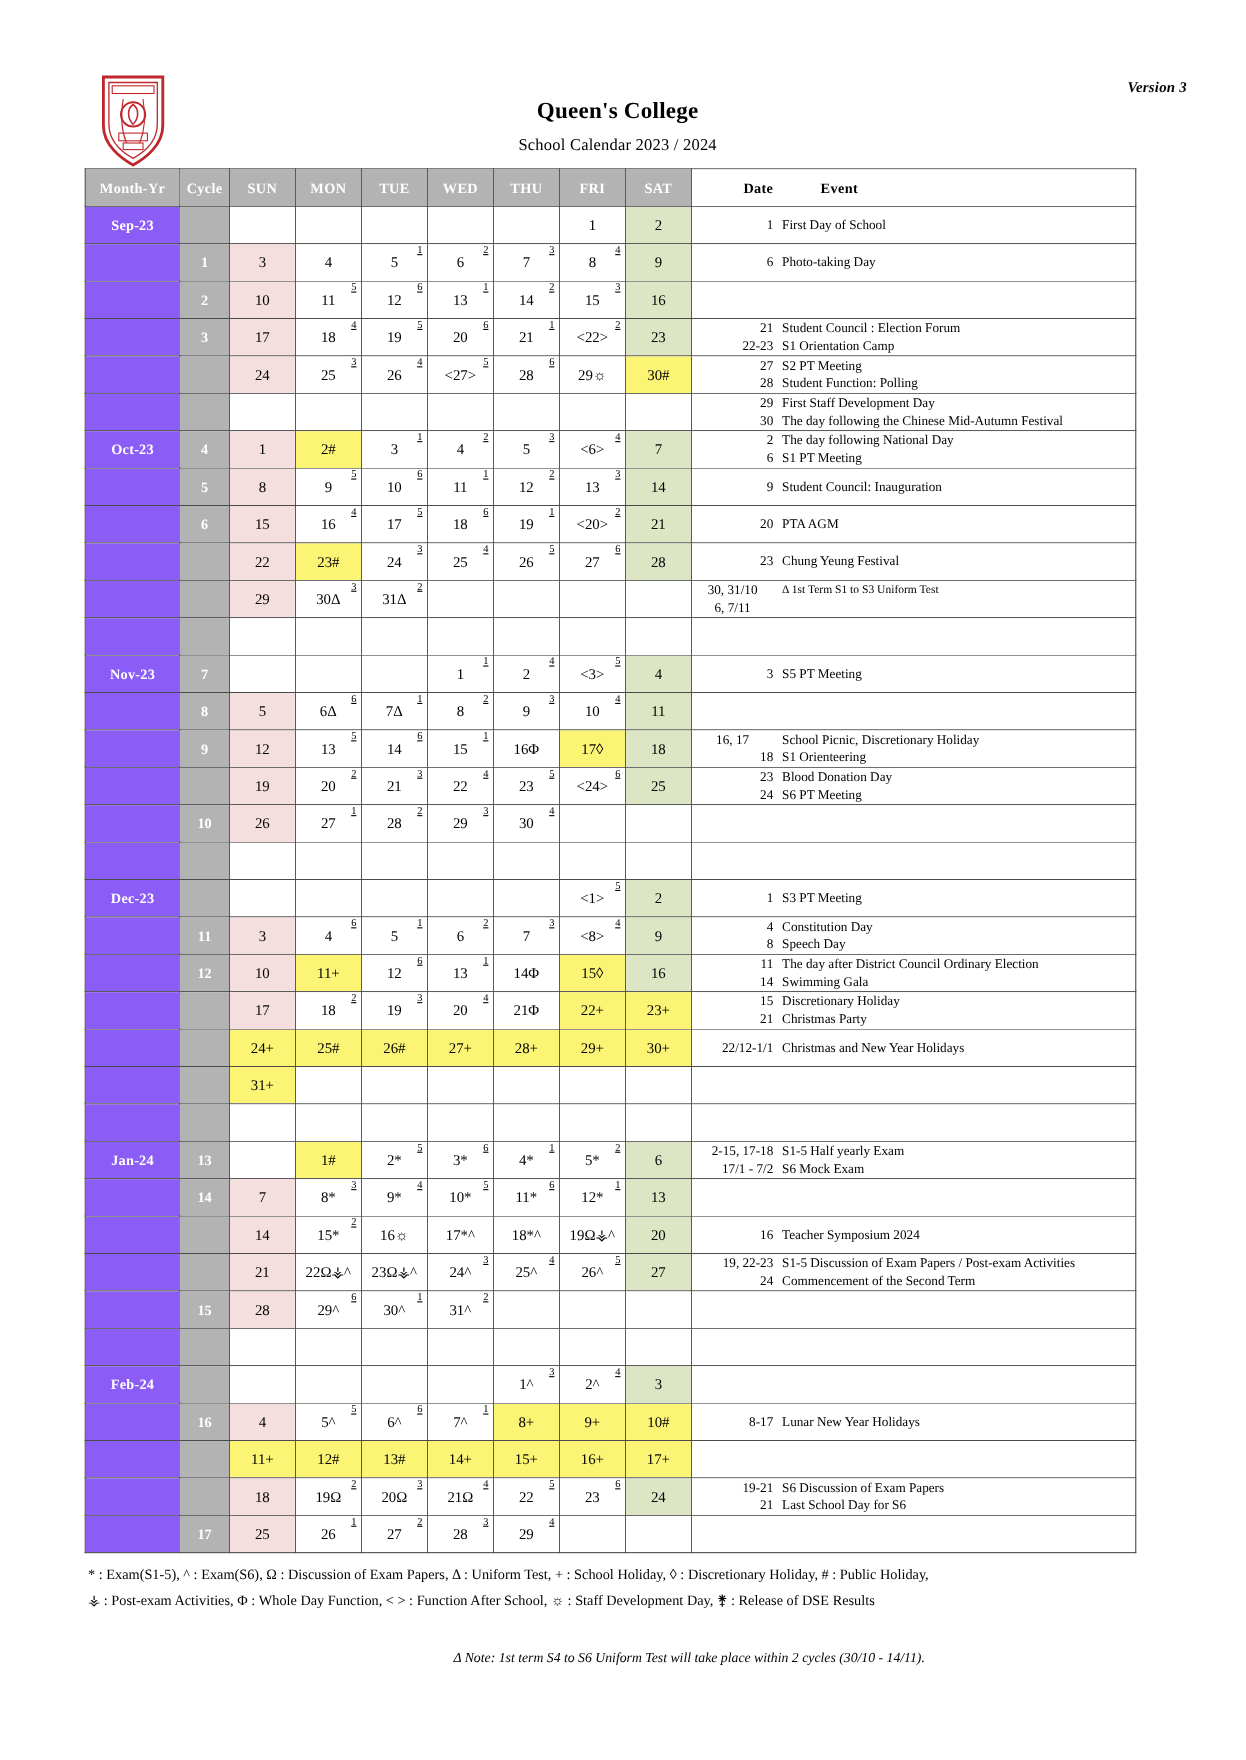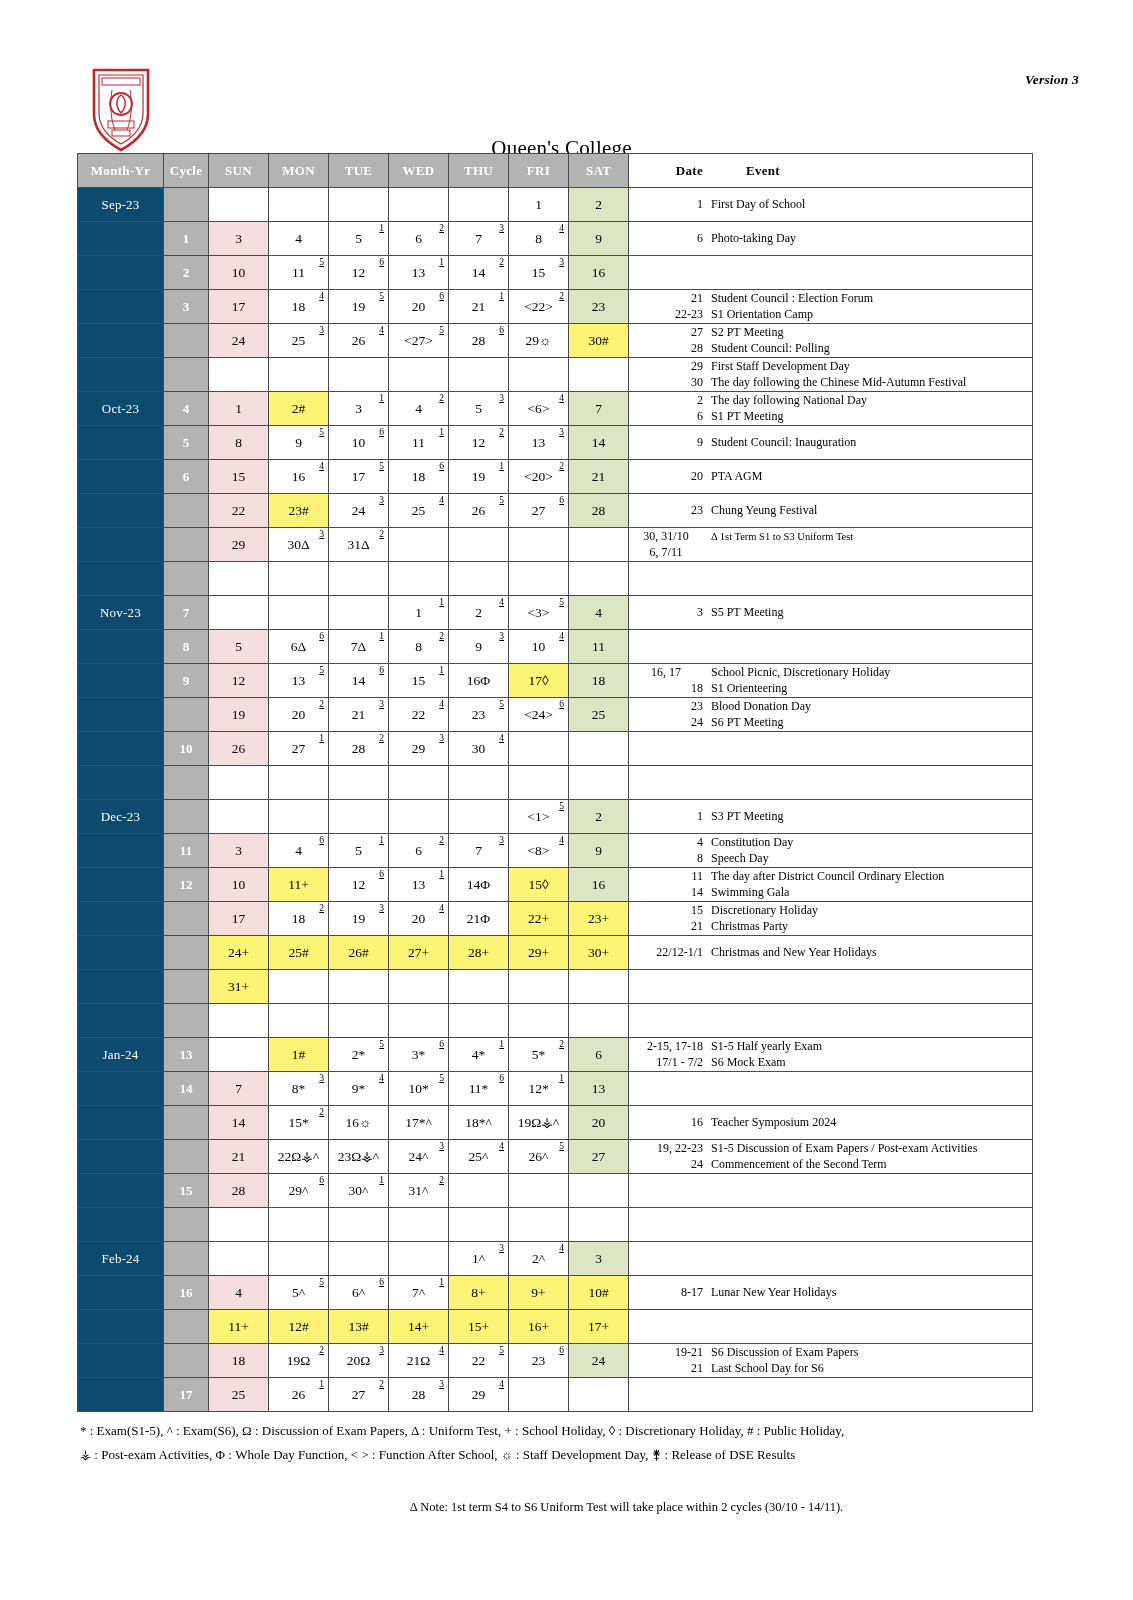--- a/index.html
+++ b/index.html
@@ -13,21 +13,21 @@
   .page{position:relative;width:1123px;height:1600px;box-sizing:border-box;}
 
   
   .version{
     position:absolute;top:72px;right:44px;
     font-style:italic;font-weight:bold;font-size:13.5px;
     letter-spacing:.2px;
   }
   .crest{position:absolute;left:90px;top:66px;width:62px;height:86px;}
   .titles{position:absolute;left:0;right:0;top:88px;text-align:center;}
-  .school-name{font-size:21px;font-weight:normal;letter-spacing:.2px;margin-top:48px;}
+  .school-name{font-size:21px;font-weight:bold;letter-spacing:.2px;}
   .cal-sub{font-size:15px;margin-top:11px;letter-spacing:.2px;}
 
   
   .cal-wrap{position:absolute;left:77px;top:153px;width:953px;}
   table.cal{border-collapse:collapse;table-layout:fixed;width:953px;
             border:1.6px solid #1a1a1a;}
   table.cal td,table.cal th{
     border:1px solid #4a4a4a;
     padding:0;margin:0;
     font-size:13px;
@@ -55,21 +55,21 @@
     background:#ffffff;color:#000;
     font-family:"Liberation Serif",serif;
     font-size:13px;font-weight:bold;
     text-align:left;padding-left:0;
   }
   .evhead-inner{display:flex;align-items:center;}
   .evhead-date{width:74px;text-align:right;padding-right:8px;}
   .evhead-ev{text-align:left;margin-left:35px;}
 
   td.month{
-    background:#0c4a6e;color:#ffffff;font-weight:normal;
+    background:#8b5cf6;color:#ffffff;font-weight:bold;
     font-family:"Liberation Sans", sans-serif;
     font-size:13.5px;letter-spacing:.2px;
   }
   td.month.blank{color:#b3b3b3;}
   td.cycle{
     background:#b3b3b3;color:#ffffff;font-weight:bold;
     font-family:"Liberation Sans", sans-serif;font-size:11px;
   }
 
   
@@ -98,20 +98,21 @@
   
   .legend{
     position:absolute;left:80px;top:1419px;width:980px;
     font-size:13px;line-height:24px;
   }
   .legend div{white-space:nowrap;}
   .note{
     position:absolute;left:0;right:0;top:1500px;
     text-align:center;font-size:12.5px;
     padding-left:130px;
+    font-style:italic;
   }
 </style>
 </head>
 <body>
 
 <div class="page">
 
   <div class="crest">
     <svg viewBox="0 0 62 86" width="62" height="86">
       <path d="M4 4 H58 V48 C58 66 42 78 31 84 C20 78 4 66 4 48 Z" fill="#ffffff" stroke="#c0272d" stroke-width="2.6"></path>
@@ -332,21 +333,21 @@
             <td class="holiday">
               <span class="daynum">30#</span>
             </td>
             <td class="events">
               <div class="ev-line">
                 <span class="ev-date" style="white-space: pre;">27</span>
                 <span class="ev-text">S2 PT Meeting</span>
               </div>
               <div class="ev-line">
                 <span class="ev-date" style="white-space: pre;">28</span>
-                <span class="ev-text">Student Council: Polling</span>
+                <span class="ev-text">Student Function: Polling</span>
               </div>
             </td>
           </tr>
           <tr>
             <td class="month blank"></td>
             <td class="cycle"></td>
             <td class="empty">
               <span class="daynum"></span>
             </td>
             <td class="empty">

